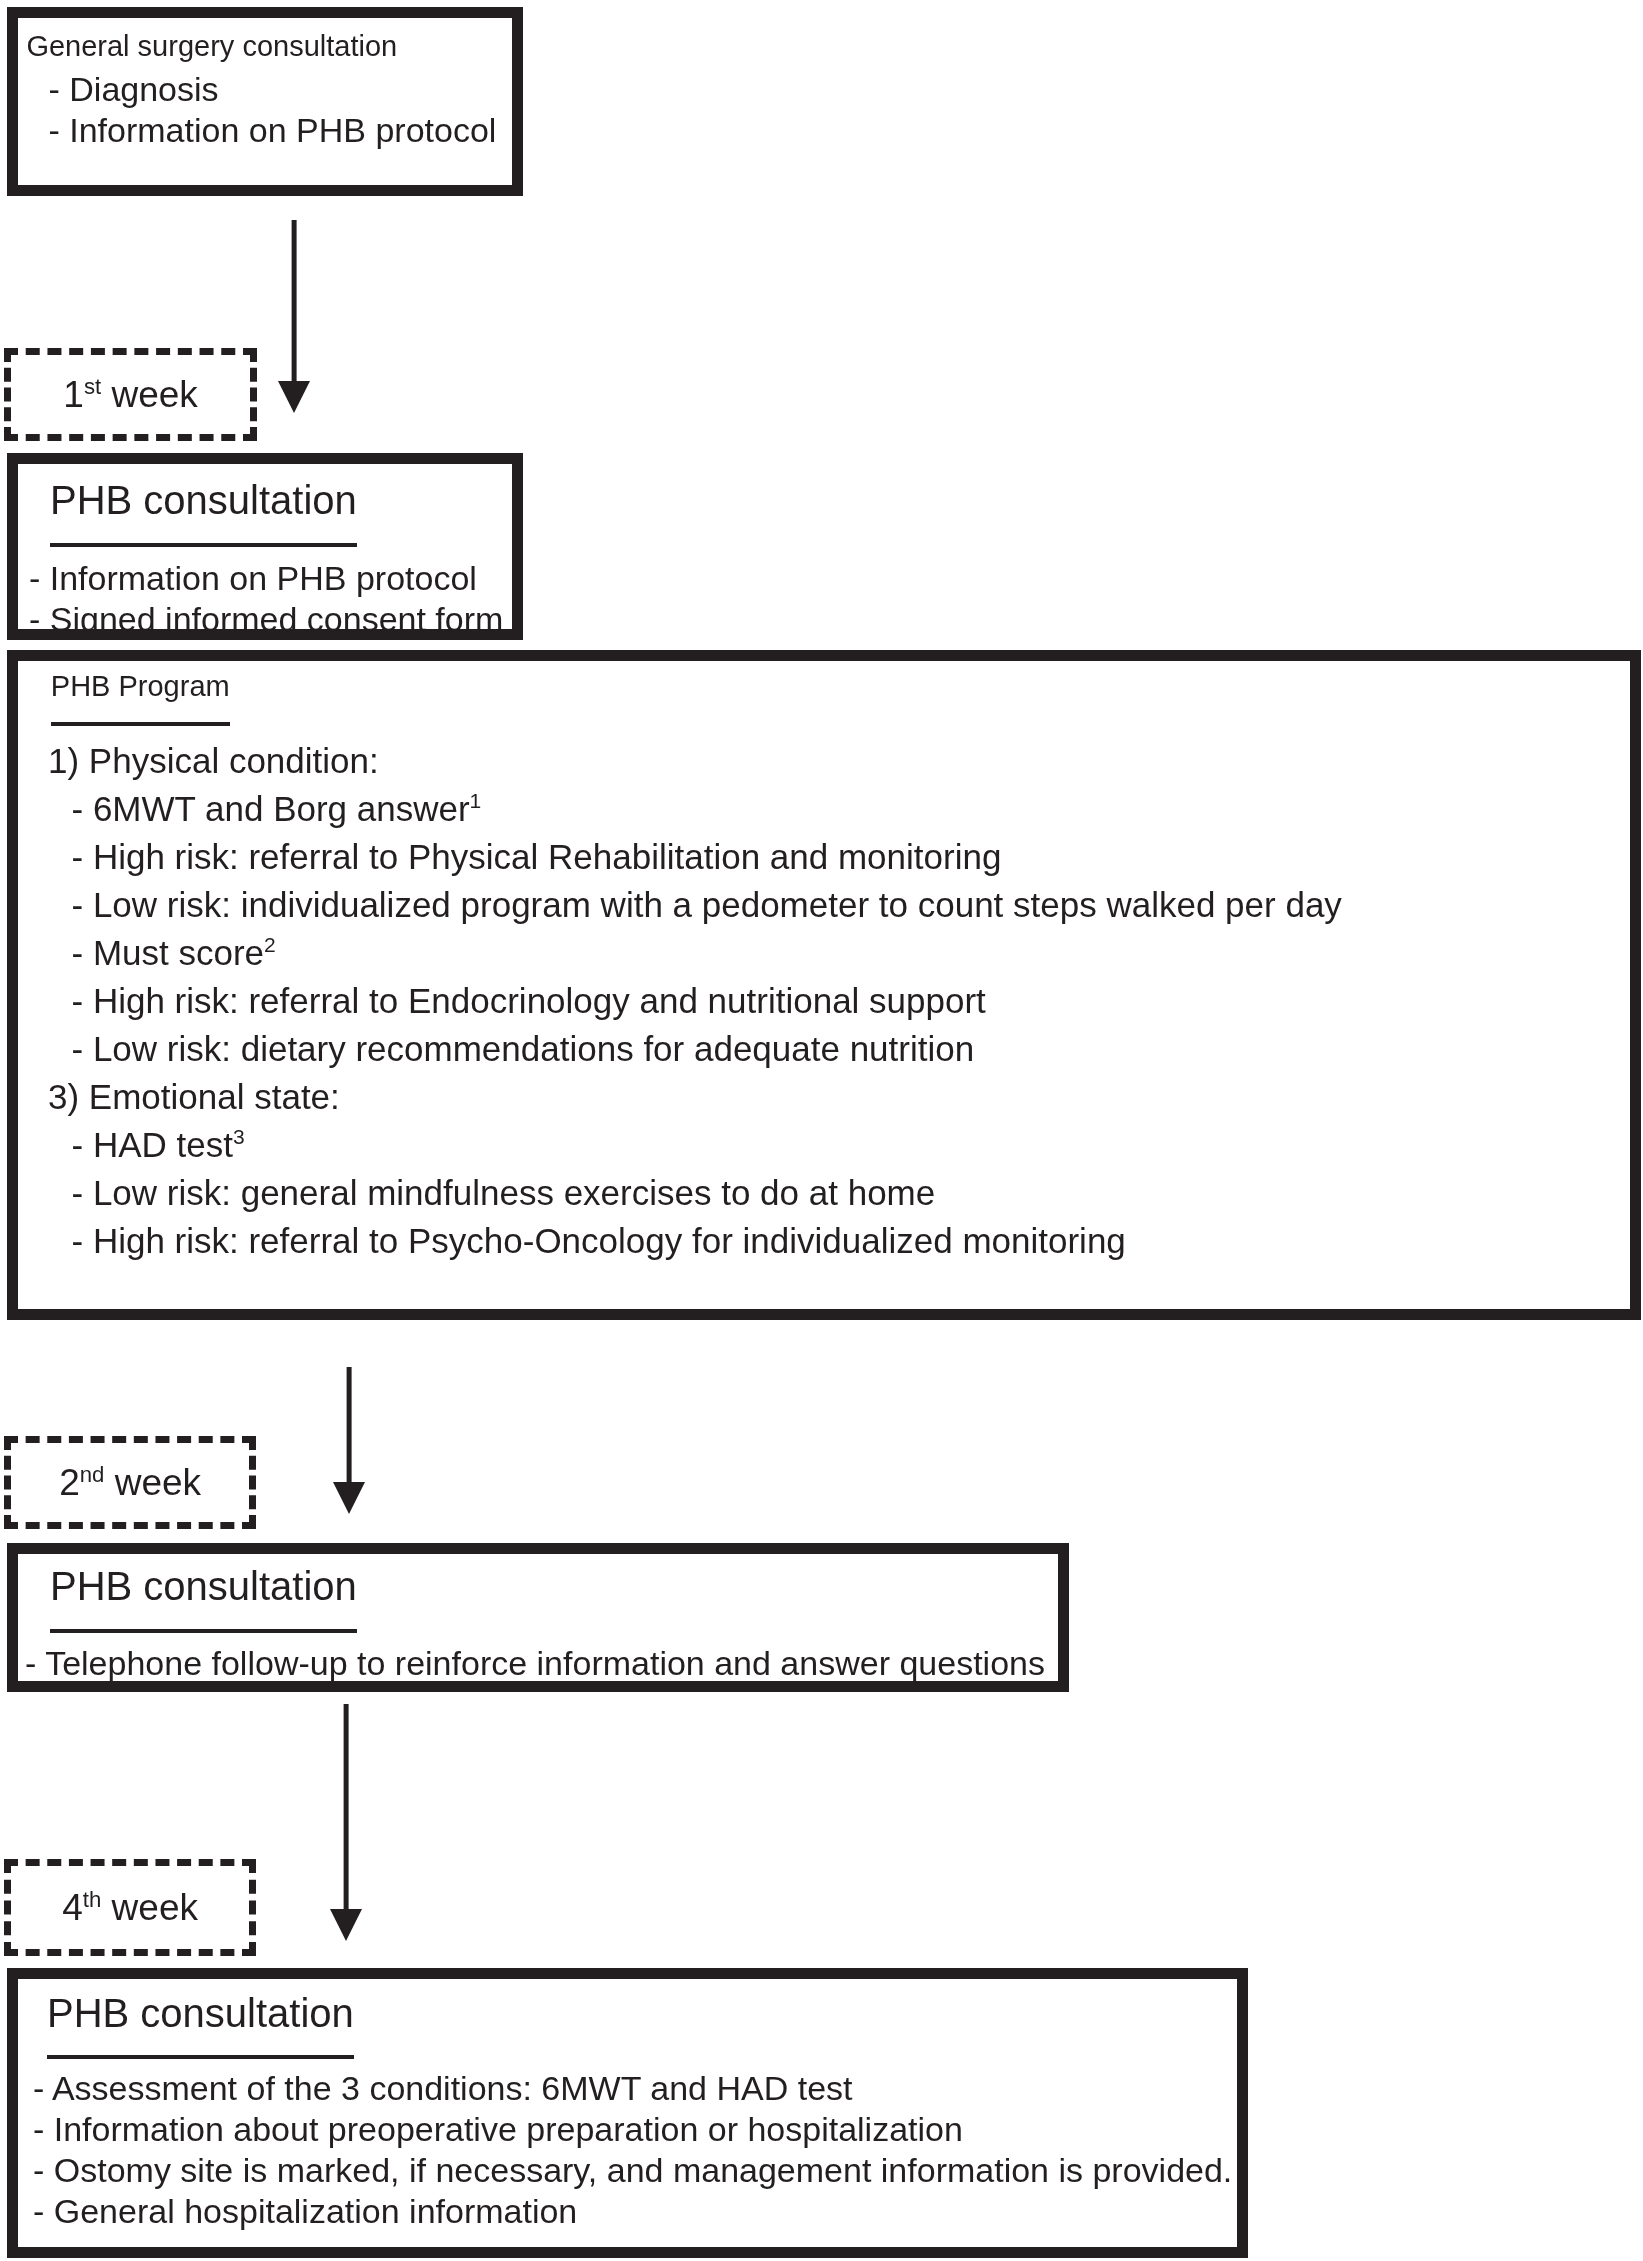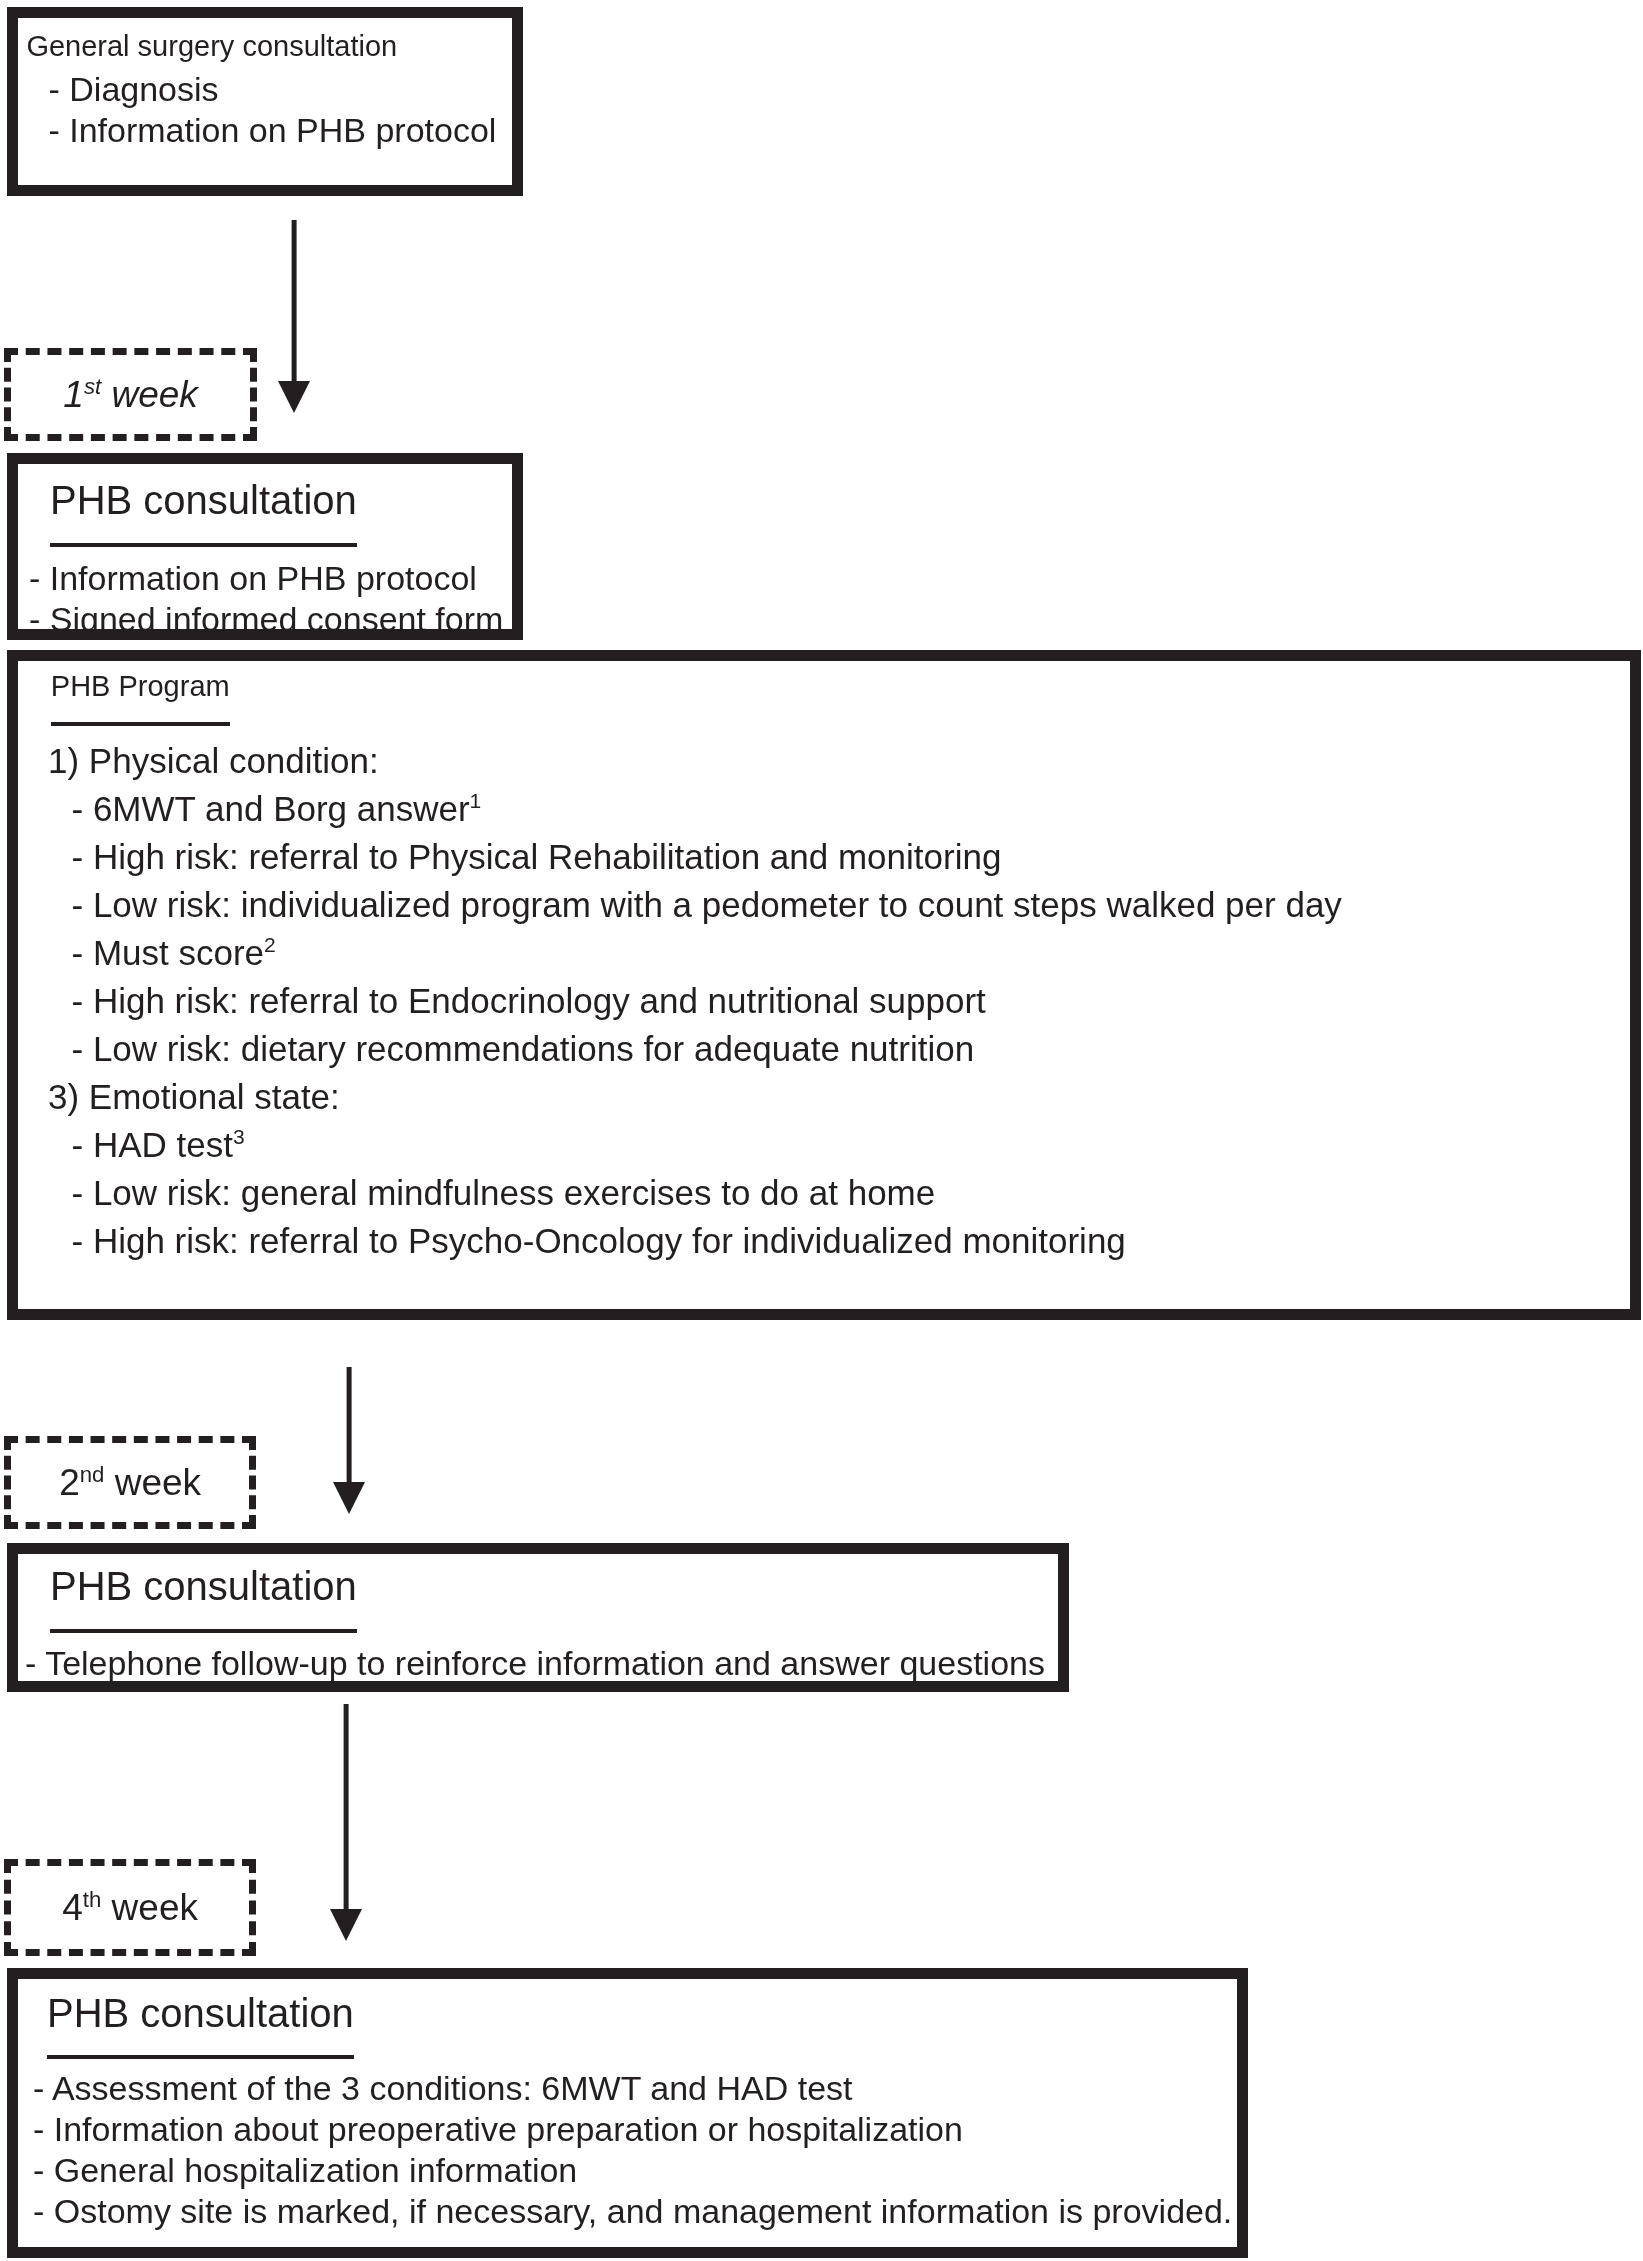--- a/index.html
+++ b/index.html
@@ -34,21 +34,21 @@
 
   .line { font-size: 34px; line-height: 41px; }
 
   
   #box-general { left: 7px; top: 7px; width: 516px; height: 189px; padding: 12.4px 5.5px 0 7px; }
   #box-general .box-title { margin-left: 1.4px; }
   #box-general .items { margin-top: 6.2px; margin-left: 23.5px; }
 
   
   .week-text { font-size: 37px; }
-  #week-1 { left: 4.1px; top: 348px; width: 253px; height: 93px; font-style: italic; }
+  #week-1 { left: 4.1px; top: 348px; width: 253px; height: 93px; }
   #week-2 { left: 4.1px; top: 1436px; width: 252px; height: 93px; }
   #week-4 { left: 4.1px; top: 1859px; width: 252px; height: 97px; }
 
   
   #box-phb1 { left: 7px; top: 453px; width: 516px; height: 187px; padding: 14px 5.5px 0 11px; }
   #box-phb1 .box-title { font-size: 40px; margin-left: 21px; }
   #box-phb1 .items { margin-top: 11px; line-height: 40px; }
 
   
   #box-program { left: 7px; top: 650px; width: 1634px; height: 670px; padding: 9px 9.7px 0 30px; }
@@ -156,19 +156,19 @@
 
   <div class="dashed-box" id="week-4">
     <span class="week-text"><span>4</span><span class="sup">th</span><span> week</span></span>
   </div>
 
   <div class="solid-box" id="box-phb3">
     <div class="box-title"><span class="u">PHB consultation</span></div>
     <div class="items">
       <div class="line">- Assessment of the 3 conditions: 6MWT and HAD test</div>
       <div class="line">- Information about preoperative preparation or hospitalization</div>
+      <div class="line">- Ostomy site is marked, if necessary, and management information is provided.</div>
       <div class="line">- General hospitalization information</div>
-      <div class="line">- Ostomy site is marked, if necessary, and management information is provided.</div>
     </div>
   </div>
 
 </div>
 
 
 </body></html>

